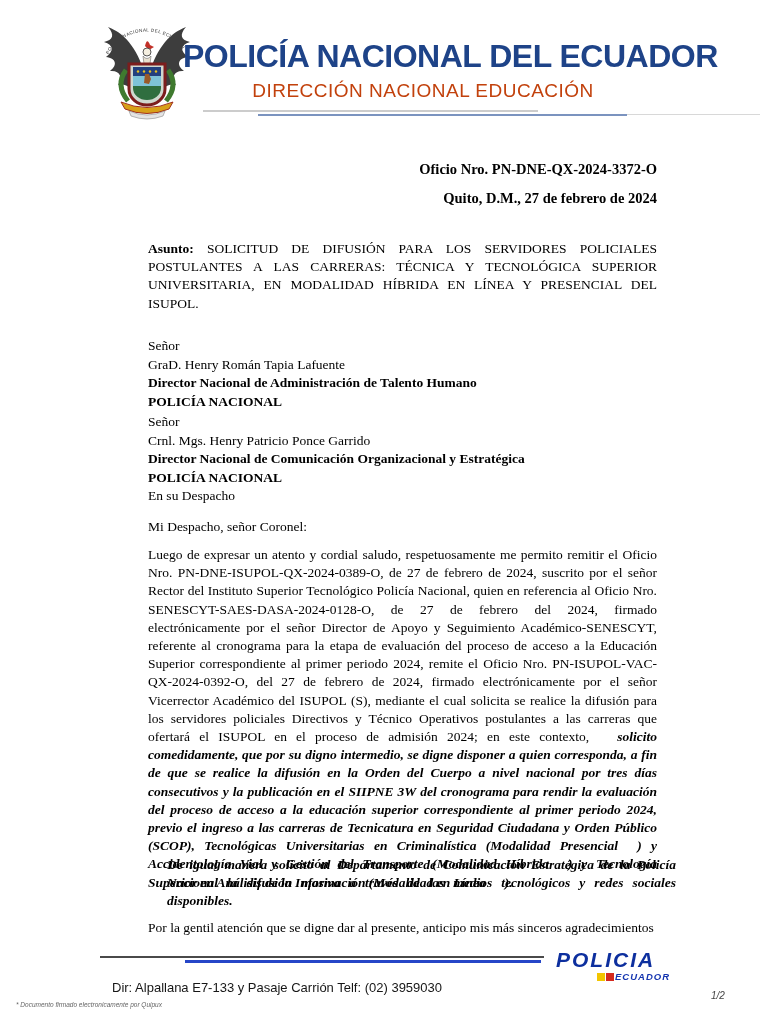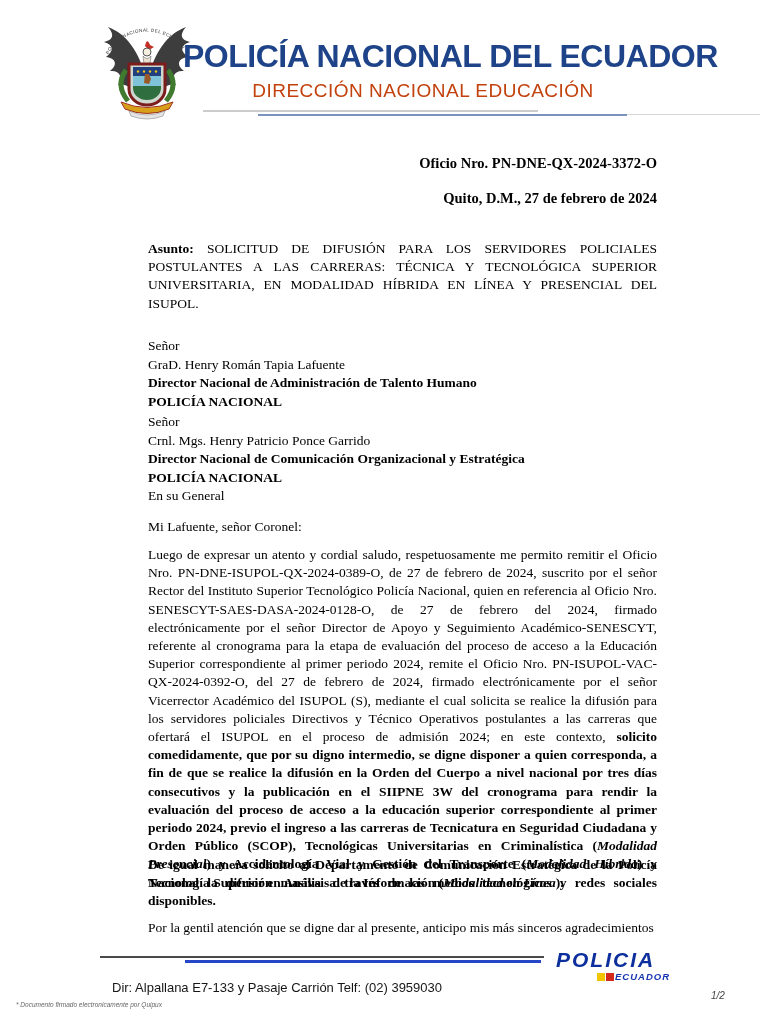--- a/index.html
+++ b/index.html
@@ -10,21 +10,21 @@
   .hd-title{font-family:"Liberation Sans","DejaVu Sans",sans-serif;font-weight:bold;
             font-size:32px;color:#1e4388;white-space:nowrap;letter-spacing:-0.5px;}
   .hd-sub{font-family:"Liberation Sans","DejaVu Sans",sans-serif;font-size:19px;
           color:#c2410c;text-align:center;letter-spacing:0.5px;white-space:nowrap;}
   .rule{position:absolute;}
   
   .right-block{width:357px;text-align:right;font-weight:bold;font-size:14.5px;white-space:nowrap;}
   .body-txt{width:509px;font-size:13.5px;line-height:18.2px;text-align:justify;}
   .addr{width:509px;font-size:13.5px;line-height:18.5px;}
   .b{font-weight:bold;}
-  .bi{font-weight:bold;}
+  .bi{font-weight:bold;font-style:italic;margin-left:19px;}
   .biu{font-weight:bold;font-style:italic;}
   
   .ft-logo{font-family:"Liberation Sans","DejaVu Sans",sans-serif;font-weight:bold;
            font-style:italic;font-size:21px;letter-spacing:2px;color:#0d2f9e;white-space:nowrap;}
   .ft-ecu{font-family:"Liberation Sans","DejaVu Sans",sans-serif;font-weight:bold;
           font-style:italic;font-size:9.5px;letter-spacing:1px;color:#1535b0;
           display:flex;align-items:center;justify-content:flex-end;width:114px;}
   .sq{display:inline-block;width:8px;height:8px;margin-right:1px;}
   .ft-addr{font-family:"Liberation Sans","DejaVu Sans",sans-serif;font-size:13px;
            color:#161616;line-height:16px;white-space:nowrap;}
@@ -68,43 +68,43 @@
     </svg>
   </div>
 
   <div class="abs hd-title" style="left:183px;top:38px;">POLICÍA NACIONAL DEL ECUADOR</div>
   <div class="abs hd-sub" style="left:183px;top:80px;width:480px;">DIRECCIÓN NACIONAL EDUCACIÓN</div>
 
   <div class="rule" style="left:203px;top:110px;width:335px;height:2px;background:#cccccc;"></div>
   <div class="rule" style="left:258px;top:114px;width:369px;height:2px;background:#7b93bf;"></div>
   <div class="rule" style="left:627px;top:114px;width:133px;height:1px;background:#d8d8d8;"></div>
 
-  <div class="abs right-block" style="left:300px;top:155px;">Oficio Nro. PN-DNE-QX-2024-3372-O</div>
+  <div class="abs right-block" style="left:300px;top:161px;">Oficio Nro. PN-DNE-QX-2024-3372-O</div>
   <div class="abs right-block" style="left:300px;top:190px;">Quito, D.M., 27 de febrero de 2024</div>
 
   <div class="abs body-txt" style="left:148px;top:240px;">
     <span class="b">Asunto:</span><span> SOLICITUD DE DIFUSIÓN PARA LOS SERVIDORES POLICIALES POSTULANTES A LAS CARRERAS: TÉCNICA Y TECNOLÓGICA SUPERIOR UNIVERSITARIA, EN MODALIDAD HÍBRIDA EN LÍNEA Y PRESENCIAL DEL ISUPOL.</span>
   </div>
 
   <div class="abs addr" style="left:148px;top:337px;">
     <div>Señor</div>
     <div>GraD. Henry Román Tapia Lafuente</div>
     <div class="b">Director Nacional de Administración de Talento Humano</div>
     <div class="b">POLICÍA NACIONAL</div>
   </div>
 
   <div class="abs addr" style="left:148px;top:413px;">
     <div>Señor</div>
     <div>Crnl. Mgs. Henry Patricio Ponce Garrido</div>
     <div class="b">Director Nacional de Comunicación Organizacional y Estratégica</div>
     <div class="b">POLICÍA NACIONAL</div>
-    <div>En su General</div>
+    <div>En su Despacho</div>
   </div>
 
-  <div class="abs body-txt" style="left:148px;top:518px;">Mi Lafuente, señor Coronel:</div>
+  <div class="abs body-txt" style="left:148px;top:518px;">Mi Despacho, señor Coronel:</div>
 
   <div class="abs body-txt" style="left:148px;top:546px;">
     <span>Luego de expresar un atento y cordial saludo, respetuosamente me permito remitir el Oficio Nro. PN-DNE-ISUPOL-QX-2024-0389-O, de 27 de febrero de 2024, suscrito por el señor Rector del Instituto Superior Tecnológico Policía Nacional, quien en referencia al Oficio Nro. SENESCYT-SAES-DASA-2024-0128-O, de 27 de febrero del 2024, firmado electrónicamente por el señor Director de Apoyo y Seguimiento Académico-SENESCYT, referente al cronograma para la etapa de evaluación del proceso de acceso a la Educación Superior correspondiente al primer periodo 2024, remite el Oficio Nro. PN-ISUPOL-VAC-QX-2024-0392-O, del 27 de febrero de 2024, firmado electrónicamente por el señor Vicerrector Académico del ISUPOL (S), mediante el cual solicita se realice la difusión para los servidores policiales Directivos y Técnico Operativos postulantes a las carreras que ofertará el ISUPOL en el proceso de admisión 2024; en este contexto, </span><span class="bi">solicito comedidamente,  que por su digno intermedio, se digne disponer a quien corresponda, a fin de que se realice la difusión en la Orden del Cuerpo a nivel nacional por tres días consecutivos y la publicación en el SIIPNE 3W del cronograma para rendir la evaluación del proceso de acceso a la educación superior correspondiente al primer periodo 2024, previo el ingreso a las carreras  de Tecnicatura en Seguridad Ciudadana y Orden Público (SCOP), Tecnológicas Universitarias en Criminalística (</span><span class="biu">Modalidad Presencial</span><span class="bi">) y Accidentología Vial y Gestión del Transporte (</span><span class="biu">Modalidad Híbrida</span><span class="bi">) y Tecnología Superior en Análisis de la Información (</span><span class="biu">Modalidad en Línea</span><span class="bi">).</span>
   </div>
 
   <div class="abs body-txt bi" style="left:148px;top:856px;">De igual manera solicito al Departamento de Comunicación Estratégica de la Policía Nacional la difusión masiva a través de las medios tecnológicos y redes sociales disponibles.</div>
 
   <div class="abs body-txt" style="left:148px;top:919px;">Por la gentil atención que se digne dar al presente, anticipo mis más sinceros agradecimientos</div>
 
   <div class="rule" style="left:100px;top:956px;width:444px;height:2px;background:#4a4a4a;"></div>

